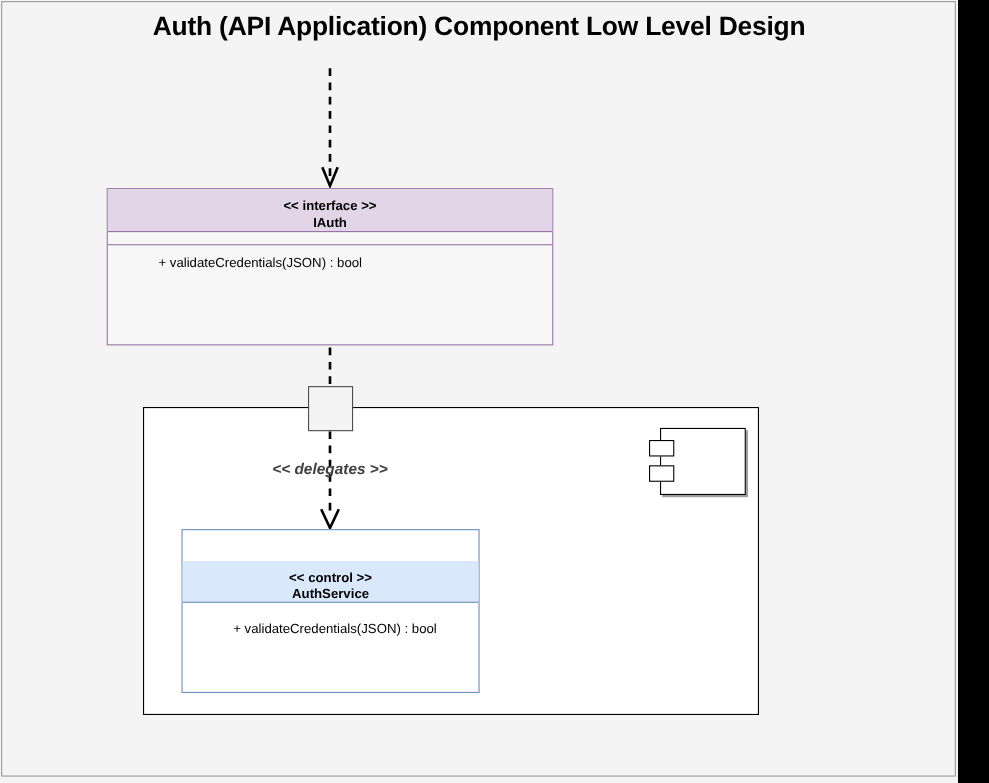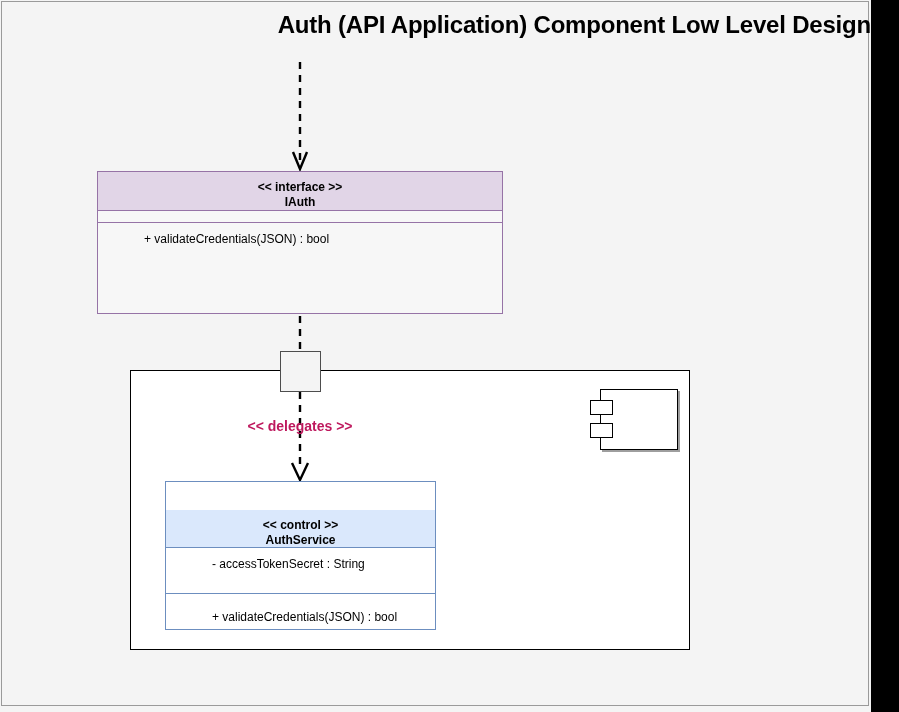--- a/index.html
+++ b/index.html
@@ -43,21 +43,21 @@
     height: 712px;
     background: #000000;
   }
 
   
   #diagram-title {
     position: absolute;
     left: 0;
     top: 11px;
     width: 871px;
-    text-align: right;
+    text-align: center;
     font-size: 24px;
     font-weight: bold;
     color: #000000;
     letter-spacing: -0.2px;
     white-space: nowrap;
   }
 
   
   #connectors {
     position: absolute;
@@ -186,22 +186,23 @@
 
   
   #delegates-label {
     position: absolute;
     left: 180px;
     top: 418px;
     width: 240px;
     text-align: center;
     font-size: 14px;
     font-weight: bold;
-    color: #be185d;
+    color: #404040;
     white-space: nowrap;
+    font-style: italic;
   }
 </style>
 </head>
 <body>
 
 <div id="canvas">
 
   <div id="page-frame"></div>
 
   <div id="diagram-title">Auth (API Application) Component Low Level Design</div>
@@ -242,23 +243,20 @@
     <div class="uml-compartment" id="iauth-methods">
       <div>+ validateCredentials(JSON) : bool</div>
     </div>
   </div>
 
   <div class="uml-box" id="authservice-box">
     <div class="uml-header" id="authservice-header">
       <div>&lt;&lt; control &gt;&gt;</div>
       <div>AuthService</div>
     </div>
-    <div class="uml-compartment" id="authservice-attrs">
-      <div>- accessTokenSecret : String</div>
-    </div>
     <div class="uml-compartment" id="authservice-methods">
       <div>+ validateCredentials(JSON) : bool</div>
     </div>
   </div>
 
 </div>
 
 <div id="right-band"></div>
 
 </body></html>

